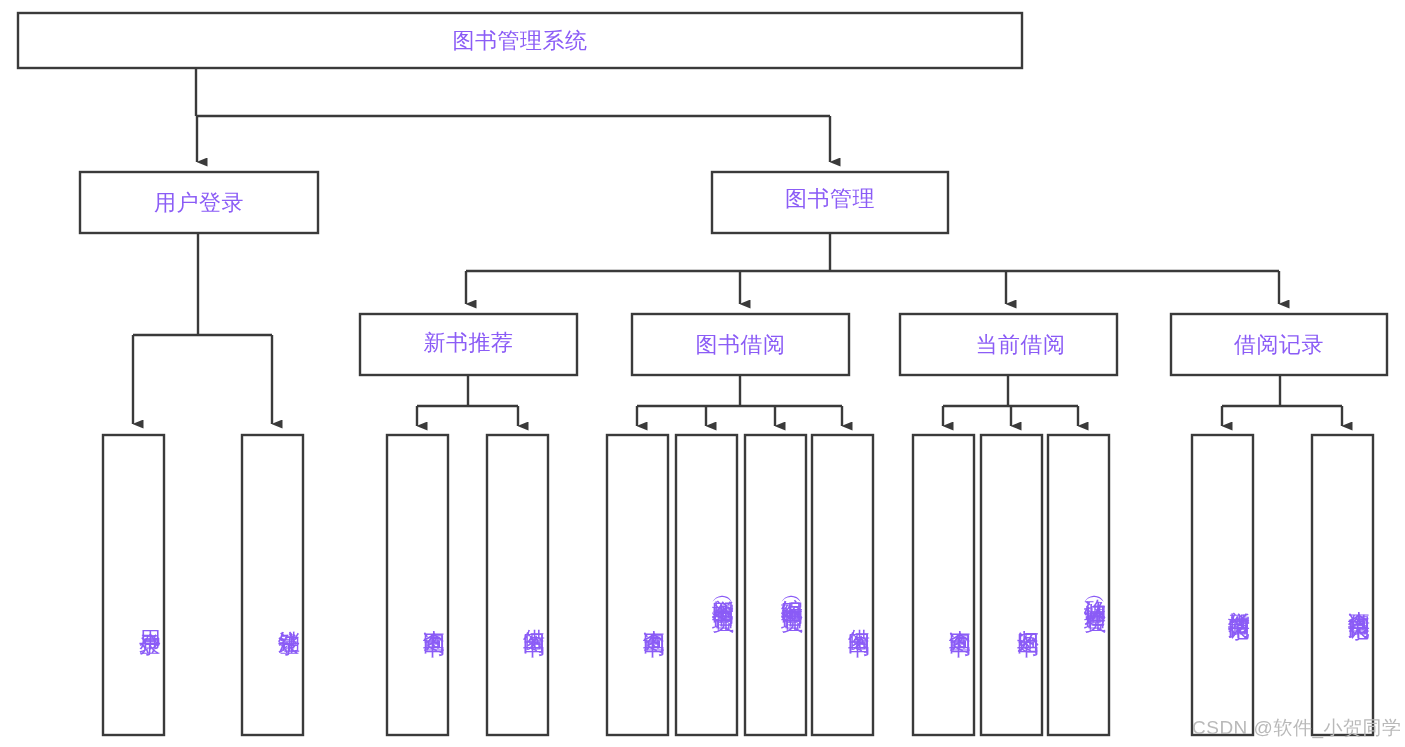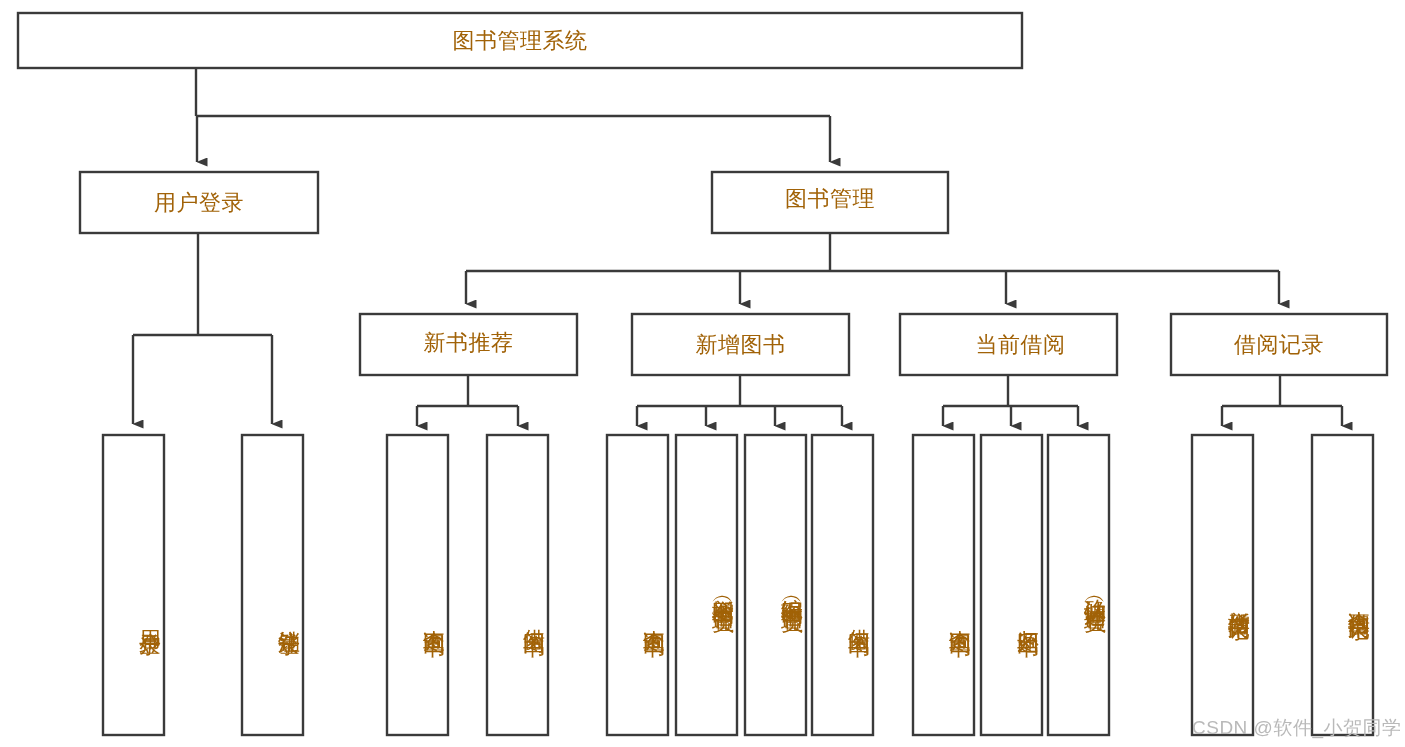--- a/index.html
+++ b/index.html
@@ -39,21 +39,21 @@
   }
   .arrow-head {
     fill: #3a3a3a;
     stroke: none;
   }
   .node-label {
     position: absolute;
     display: flex;
     align-items: center;
     justify-content: center;
-    color: #a16207;
+    color: #8b5cf6;
     text-align: right;
     letter-spacing: 0.5px;
     pointer-events: none;
     box-sizing: border-box;
   }
   .node-label.horizontal {
     font-size: 22px;
     line-height: 1.25;
   }
   .node-label.vertical {
@@ -172,21 +172,21 @@
     <rect class="node-box" x="1192" y="435" width="61" height="300"></rect>
     <rect class="node-box" x="1312" y="435" width="61" height="300"></rect>
   </svg>
 
   <div class="node-label horizontal" style="left:18px; top:13px; width:1004px; height:55px;">图书管理系统</div>
 
   <div class="node-label horizontal" style="left:80px; top:172px; width:238px; height:61px;">用户登录</div>
   <div class="node-label horizontal" style="left:712px; top:172px; width:236px; height:54px;">图书管理</div>
 
   <div class="node-label horizontal" style="left:360px; top:312px; width:217px; height:61px;">新书推荐</div>
-  <div class="node-label horizontal" style="left:632px; top:314px; width:217px; height:61px;">新增图书</div>
+  <div class="node-label horizontal" style="left:632px; top:314px; width:217px; height:61px;">图书借阅</div>
   <div class="node-label horizontal" style="left:900px; top:314px; width:217px; height:61px;margin-left:12px;">当前借阅</div>
   <div class="node-label horizontal" style="left:1171px; top:314px; width:216px; height:61px;">借阅记录</div>
 
   <div class="node-label vertical" style="left:103px; top:435px; width:61px; height:300px; padding-top:62px;">用户登录</div>
   <div class="node-label vertical" style="left:242px; top:435px; width:61px; height:300px; padding-top:62px;">注销登录</div>
 
   <div class="node-label vertical" style="left:387px; top:435px; width:61px; height:300px; padding-top:62px;">查询图书</div>
   <div class="node-label vertical" style="left:487px; top:435px; width:61px; height:300px; padding-top:62px;">借阅图书</div>
 
   <div class="node-label vertical" style="left:607px; top:435px; width:61px; height:300px; padding-top:62px;">查询图书</div>

